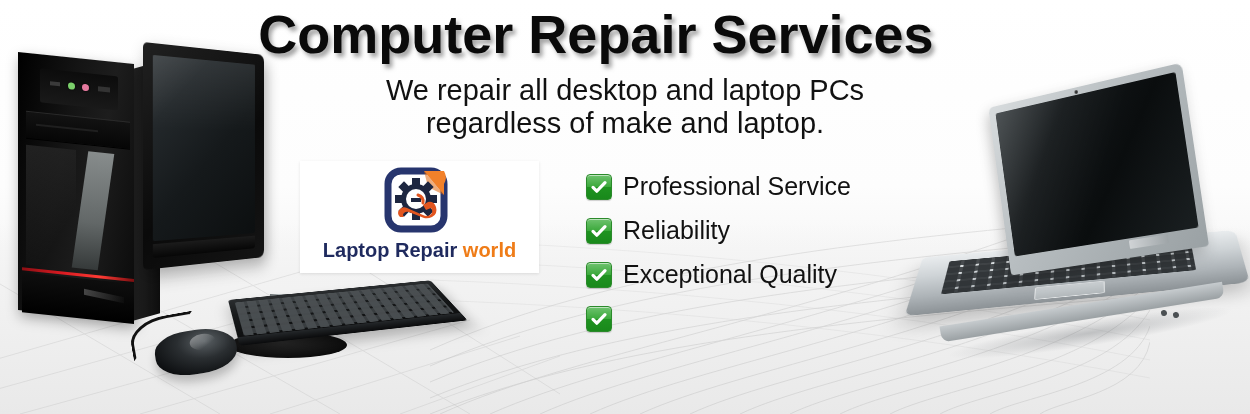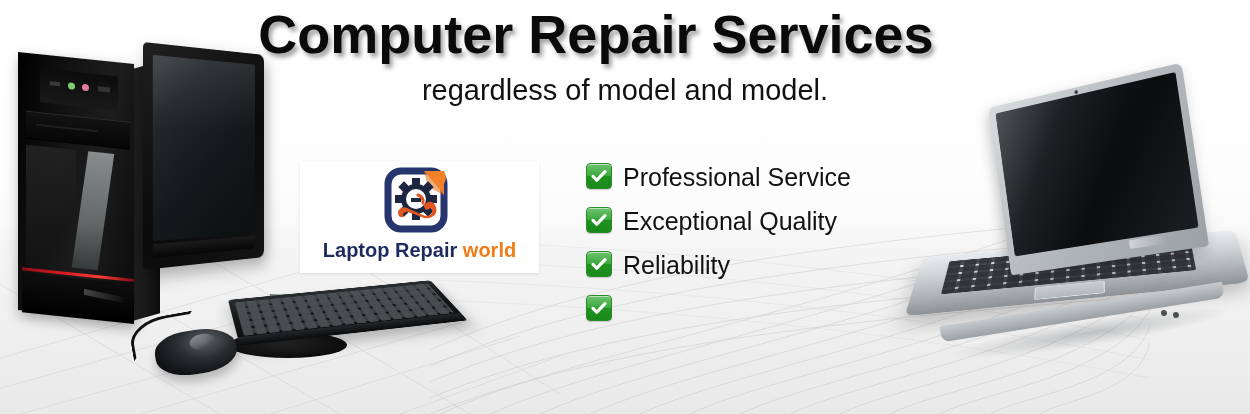--- a/index.html
+++ b/index.html
@@ -54,21 +54,21 @@
     font-size:20px;font-weight:700;line-height:30px;white-space:nowrap;
   }
   .lt-a{color:#1f2a5e;}
   .lt-b{color:#ef7c18;}
 
   
   .features{
     position:absolute;left:562px;top:163px;width:360px;
   }
   .feat{
-    display:flex;align-items:flex-start;height:37px;margin-bottom:7px;padding-left:24px;
+    display:flex;align-items:flex-end;height:37px;margin-bottom:7px;padding-left:24px;
   }
   .chk{
     width:24px;height:24px;border-radius:4px;flex:0 0 24px;
     background:linear-gradient(to bottom,#6fc36f 0%,#3ca93c 48%,#1f9320 50%,#19891b 100%);
     border:1px solid #2b8a2b;
     box-shadow:inset 0 1px 0 rgba(255,255,255,.55),0 1px 1px rgba(0,0,0,.18);
     position:relative;
   }
   .chk svg{position:absolute;left:3px;top:3px;}
   .feat-label{
@@ -371,21 +371,22 @@
     <div class="lap-lid">
       <div class="lap-cam"></div>
       <div class="lap-screen"></div>
       <div class="lap-brand"></div>
     </div>
   </div>
 
   <div class="headline">Computer Repair Services</div>
 
   <div class="subline">
-    <span>regardless of model and model.</span>
+    <span>We repair all desktop and laptop PCs</span>
+    <span>regardless of make and laptop.</span>
   </div>
 
   <div class="logo-card">
     <svg class="logo-mark" viewBox="0 0 80 72">
 
       <rect x="10" y="6" width="56" height="58" rx="13" ry="13" fill="#ffffff" stroke="#27356e" stroke-width="7"></rect>
 
       <path d="M46 6 L66 6 A13 13 0 0 1 66 19 L66 30 Z" fill="#f2812a"></path>
       <path d="M46 6 L66 30 L50 22 Z" fill="#e06a12" opacity=".55"></path>
 
@@ -425,30 +426,30 @@
       </span>
       <span class="feat-label">Professional Service</span>
     </div>
 
     <div class="feat">
       <span class="chk">
         <svg width="18" height="18" viewBox="0 0 18 18">
           <path d="M3 9.4 L6.8 13.2 L15 4.6" stroke="#ffffff" stroke-width="3.2" fill="none" stroke-linecap="round" stroke-linejoin="round"></path>
         </svg>
       </span>
-      <span class="feat-label">Exceptional Quality</span>
+      <span class="feat-label">Reliability</span>
     </div>
 
     <div class="feat">
       <span class="chk">
         <svg width="18" height="18" viewBox="0 0 18 18">
           <path d="M3 9.4 L6.8 13.2 L15 4.6" stroke="#ffffff" stroke-width="3.2" fill="none" stroke-linecap="round" stroke-linejoin="round"></path>
         </svg>
       </span>
-      <span class="feat-label">Reliability</span>
+      <span class="feat-label">Exceptional Quality</span>
     </div>
 
     <div class="feat">
       <span class="chk">
         <svg width="18" height="18" viewBox="0 0 18 18">
           <path d="M3 9.4 L6.8 13.2 L15 4.6" stroke="#ffffff" stroke-width="3.2" fill="none" stroke-linecap="round" stroke-linejoin="round"></path>
         </svg>
       </span>
     </div>
 

